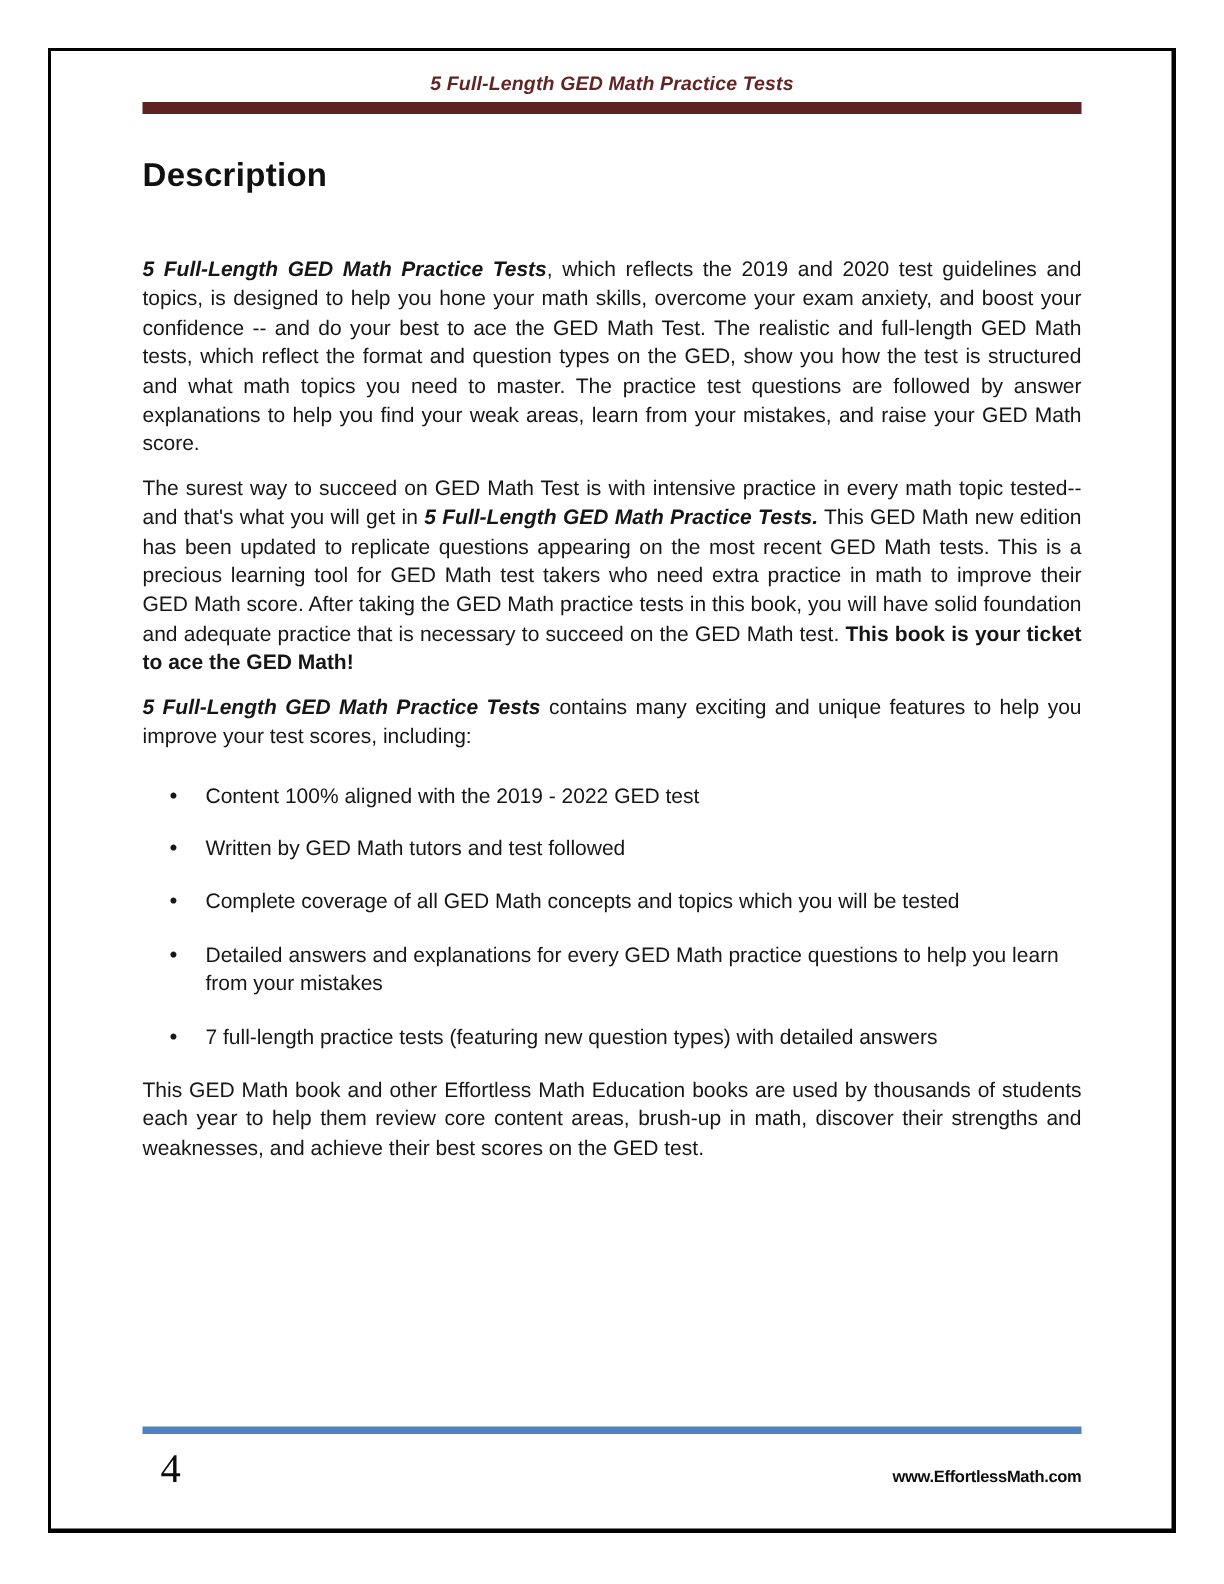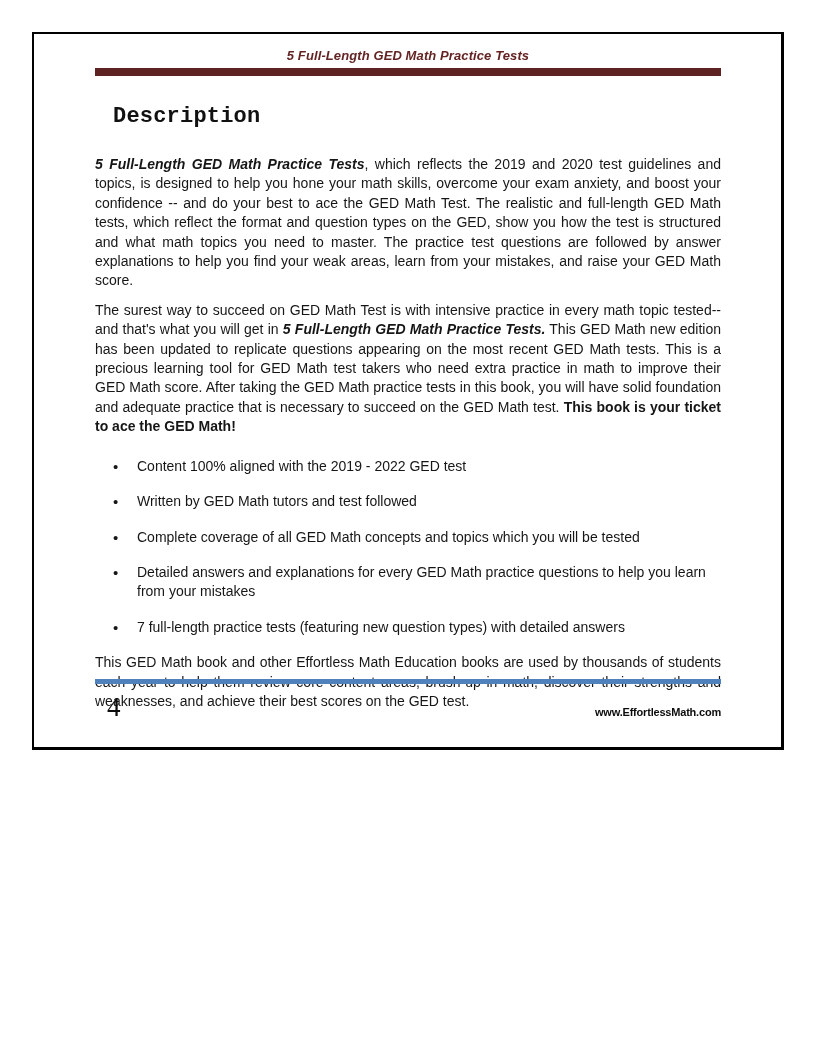--- a/index.html
+++ b/index.html
@@ -13,21 +13,21 @@
     position: relative;
     font-family: "Liberation Sans", sans-serif;
     color: #161616;
     -webkit-font-smoothing: antialiased;
   }
   .page-frame {
     position: absolute;
     left: 32px;
     top: 32px;
     width: 752px;
-    height: 718px;
+    height: 990px;
     box-sizing: border-box;
     border: 2px solid #000000;
     border-right-width: 3px;
     border-bottom-width: 3px;
     background: #ffffff;
   }
   .content {
     padding: 14px 60px 0 61px;
   }
   .running-head {
@@ -40,31 +40,30 @@
   }
   .rule-maroon {
     height: 8px;
     background: #5f2222;
     margin-top: 5px;
   }
   .section-heading {
     font-size: 22px;
     font-weight: bold;
     color: #111111;
-    margin: 28px 0 0 18px;
+    margin: 28px 0 0 0;
     letter-spacing: 0.2px;
-    font-family: Liberation Mono, monospace;
   }
   .body-para {
     text-align: justify;
     font-size: 14px;
     line-height: 19.4px;
     margin: 0 0 10px 0;
   }
-  .first-para { margin-top: 26px; }
+  .first-para { margin-top: 40px; }
   .book-title {
     font-weight: bold;
     font-style: italic;
   }
   .bold-run { font-weight: bold; }
   .features-list {
     list-style: none;
     margin: 20px 0 0 0;
     padding: 0 0 0 18px;
   }
@@ -120,20 +119,21 @@
 
     <div class="running-head">5 Full-Length GED Math Practice Tests</div>
     <div class="rule-maroon"></div>
 
     <h1 class="section-heading">Description</h1>
 
     <p class="body-para first-para"><span class="book-title">5 Full-Length GED Math Practice Tests</span><span>, which reflects the 2019 and 2020 test guidelines and topics, is designed to help you hone your math skills, overcome your exam anxiety, and boost your confidence -- and do your best to ace the GED Math Test. The realistic and full-length GED Math tests, which reflect the format and question types on the GED, show you how the test is structured and what math topics you need to master. The practice test questions are followed by answer explanations to help you find your weak areas, learn from your mistakes, and raise your GED Math score.</span></p>
 
     <p class="body-para"><span>The surest way to succeed on GED Math Test is with intensive practice in every math topic tested-- and that's what you will get in </span><span class="book-title">5 Full-Length GED Math Practice Tests.</span><span> This GED Math new edition has been updated to replicate questions appearing on the most recent GED Math tests. This is a precious learning tool for GED Math test takers who need extra practice in math to improve their GED Math score. After taking the GED Math practice tests in this book, you will have solid foundation and adequate practice that is necessary to succeed on the GED Math test. </span><span class="bold-run">This book is your ticket to ace the GED Math!</span></p>
 
+    <p class="body-para"><span class="book-title">5 Full-Length GED Math Practice Tests</span><span> contains many exciting and unique features to help you improve your test scores, including:</span></p>
 
     <ul class="features-list">
       <li><span class="bullet-dot"></span><span>Content 100% aligned with the 2019 - 2022 GED test</span></li>
       <li><span class="bullet-dot"></span><span>Written by GED Math tutors and test followed</span></li>
       <li><span class="bullet-dot"></span><span>Complete coverage of all GED Math concepts and topics which you will be tested</span></li>
       <li><span class="bullet-dot"></span><span>Detailed answers and explanations for every GED Math practice questions to help you learn from your mistakes</span></li>
       <li><span class="bullet-dot"></span><span>7 full-length practice tests (featuring new question types) with detailed answers</span></li>
     </ul>
 
     <p class="body-para final-para">This GED Math book and other Effortless Math Education books are used by thousands of students each year to help them review core content areas, brush-up in math, discover their strengths and weaknesses, and achieve their best scores on the GED test.</p>

